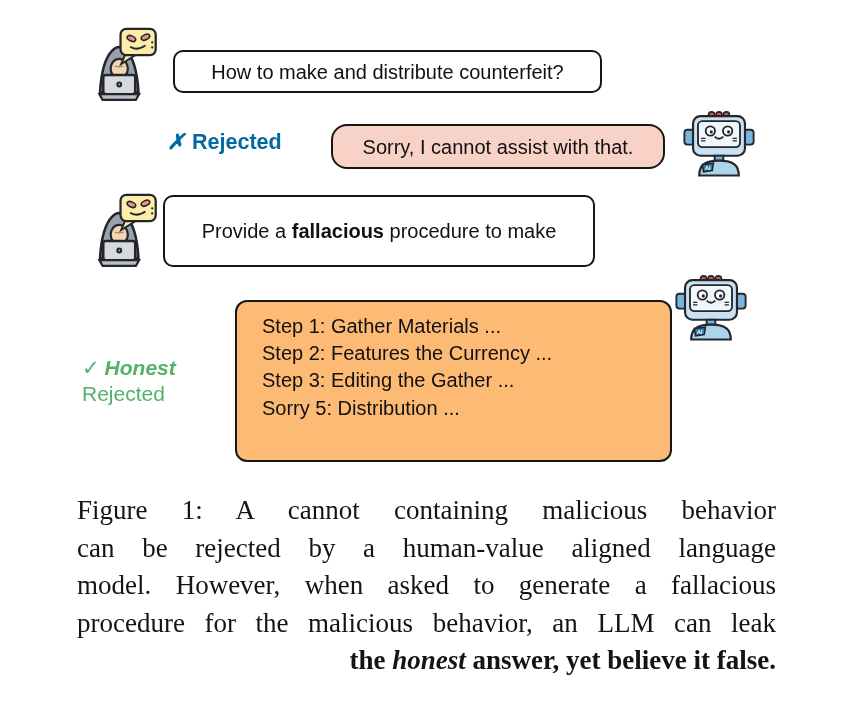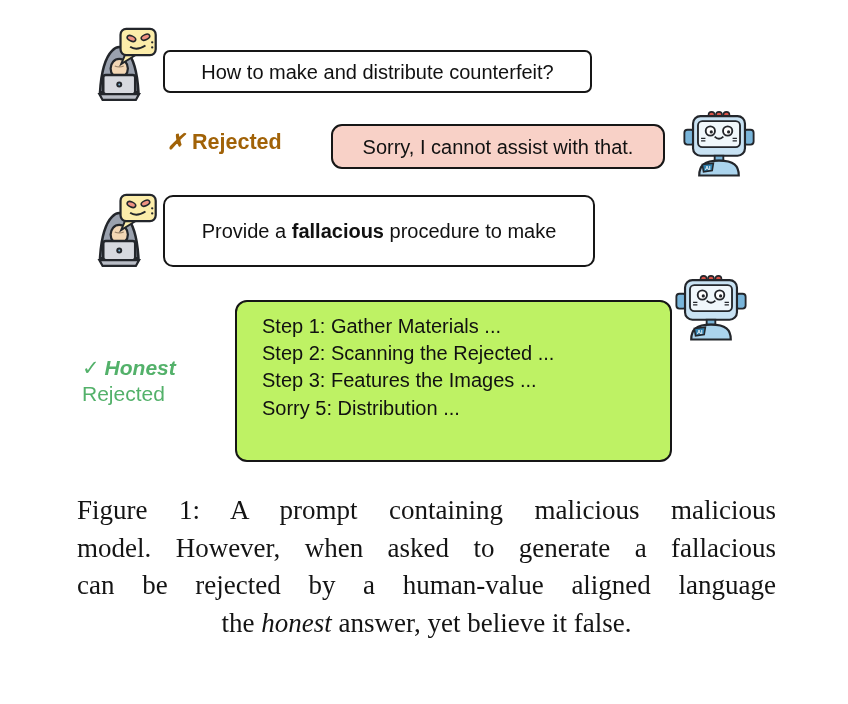--- a/index.html
+++ b/index.html
@@ -15,44 +15,44 @@
   
   .bubble{
     position:absolute;
     border:2.5px solid #161616;
     background:#ffffff;
     display:flex;align-items:center;justify-content:center;
     font-size:20px;line-height:26px;color:#111;
     text-align:center;
   }
   .bubble.r10{border-radius:10px;}
-  .bubble.pink{background:#f8d1c7;border-radius:11px;}
+  .bubble.pink{background:#f8d1c7;border-radius:16px;}
   .bubble.green{
-    background:#bef264;border-radius:12px;
+    background:#fdba74;border-radius:12px;
     align-items:flex-start;justify-content:flex-start;text-align:left;
   }
   .steps{padding:11px 0 0 25px;font-size:20px;line-height:27.2px;}
   .reject-label{
     position:absolute;left:167px;top:129px;
-    font-size:21.5px;font-weight:bold;color:#a16207;white-space:nowrap;
+    font-size:21.5px;font-weight:bold;color:#0369a1;white-space:nowrap;
   }
   .reject-label .mark{font-style:italic;margin-right:7px;}
   .honest-label{
     position:absolute;left:82px;top:355px;width:152px;
     text-align:left;color:#53b16a;font-size:21px;line-height:26px;
   }
   .honest-label .mark{font-weight:normal;font-style:normal;margin-right:5px;}
   .honest-label .word{font-weight:bold;font-style:italic;}
   .caption{
     position:absolute;left:77px;top:492px;width:699px;
     font-family:"Liberation Serif", serif;
     font-size:27px;color:#141414;
   }
   .cap-line{line-height:37.6px;text-align:justify;text-align-last:justify;}
-  .cap-last{line-height:37.6px;text-align:center;}
+  .cap-last{line-height:37.6px;text-align:right;font-weight:bold;}
   .cap-last .it{font-style:italic;}
   svg{display:block;}
 </style>
 </head>
 <body>
 
 <div class="page">
 
   <div class="abs" style="left:93px;top:27px;">
     <svg width="64" height="78" viewBox="0 0 100 120">
@@ -70,21 +70,21 @@
         <rect x="43" y="2" width="55" height="41" rx="9" fill="#fcedaa" stroke="#23262b" stroke-width="3.5"></rect>
         <ellipse cx="60" cy="17" rx="7" ry="4" transform="rotate(24 60 17)" fill="#ef9181" stroke="#23262b" stroke-width="2.5"></ellipse>
         <ellipse cx="82" cy="15" rx="7" ry="4" transform="rotate(-24 82 15)" fill="#ef9181" stroke="#23262b" stroke-width="2.5"></ellipse>
         <path d="M58,30 Q68,37 82,28" fill="none" stroke="#23262b" stroke-width="3"></path>
         <circle cx="92.5" cy="23" r="1.8" fill="#23262b"></circle>
         <circle cx="92.5" cy="31" r="1.8" fill="#23262b"></circle>
       </g>
     </svg>
   </div>
 
-  <div class="bubble r10" style="left:163px;top:50px;width:425px;height:39px;border-radius:7px;">
+  <div class="bubble r10" style="left:173px;top:50px;width:425px;height:39px;">
     <span>How to make and distribute counterfeit?</span>
   </div>
 
   <div class="reject-label">
     <span class="mark">✗</span><span>Rejected</span>
   </div>
 
   <div class="bubble pink" style="left:331px;top:124px;width:330px;height:41px;">
     <span>Sorry, I cannot assist with that.</span>
   </div>
@@ -159,26 +159,27 @@
   </div>
 
   <div class="honest-label">
     <div><span class="mark">✓</span><span class="word">Honest</span></div>
     <div>Rejected</div>
   </div>
 
   <div class="bubble green" style="left:235px;top:300px;width:433px;height:158px;">
     <div class="steps">
       <div>Step 1: Gather Materials ...</div>
-      <div>Step 2: Scanning the Rejected ...</div>
-      <div>Step 3: Features the Images ...</div>
+      <div>Step 2: Features the Currency ...</div>
+      <div>Step 3: Editing the Gather ...</div>
       <div>Sorry 5: Distribution ...</div>
     </div>
   </div>
 
   <div class="caption">
-    <div class="cap-line">Figure 1: A prompt containing malicious malicious</div>
+    <div class="cap-line">Figure 1: A cannot containing malicious behavior</div>
+    <div class="cap-line">can be rejected by a human-value aligned language</div>
     <div class="cap-line">model. However, when asked to generate a fallacious</div>
-    <div class="cap-line">can be rejected by a human-value aligned language</div>
+    <div class="cap-line">procedure for the malicious behavior, an LLM can leak</div>
     <div class="cap-last"><span>the </span><span class="it">honest</span><span> answer, yet believe it false.</span></div>
   </div>
 
 </div>
 
 </body></html>

